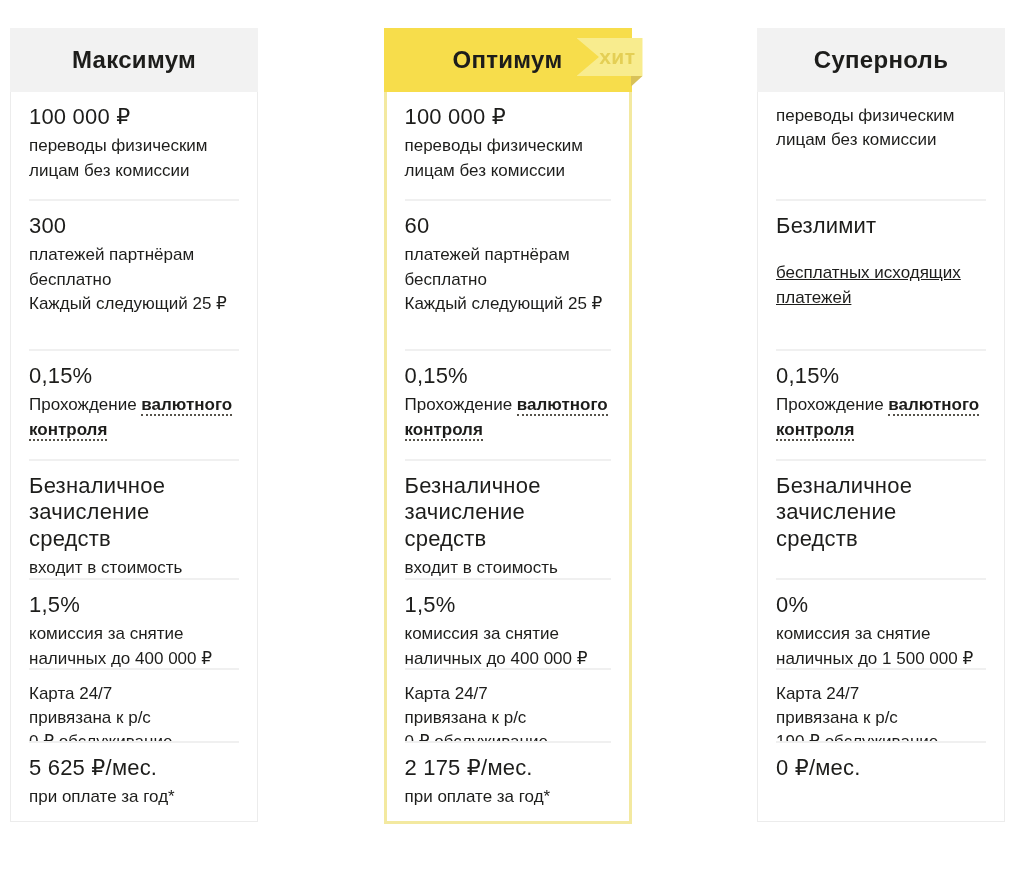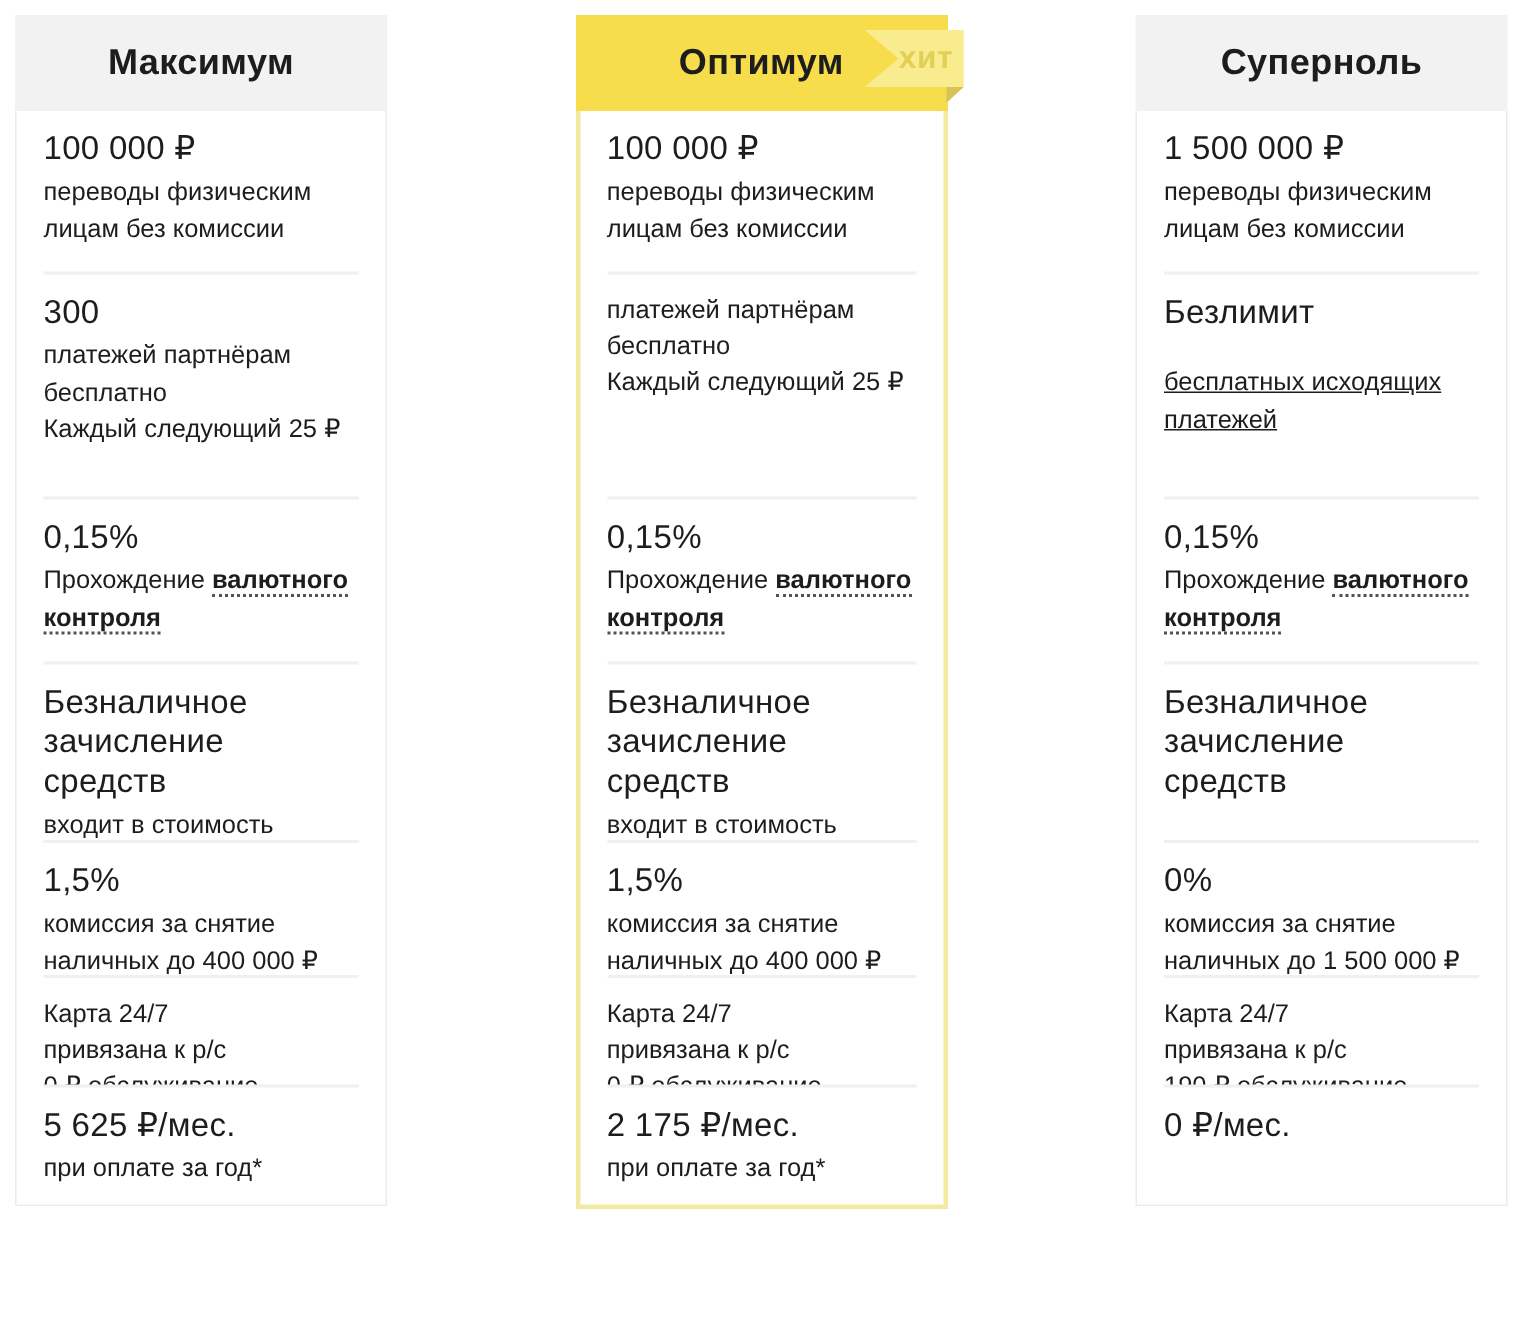--- a/index.html
+++ b/index.html
@@ -17,21 +17,21 @@
   html,body{margin:0;padding:0;}
   body{
     width:1015px;height:878px;background:#FFFFFF;
     font-family:"Liberation Sans","DejaVu Sans",sans-serif;
     color:var(--text);
     -webkit-font-smoothing:antialiased;
     overflow:hidden;
   }
   #plans{
     display:flex;justify-content:space-between;
-    padding:10px 10px 0 10px;width:100%;
+    padding:28px 10px 0 10px;width:100%;
   }
   .card{width:248px;flex:0 0 248px;position:relative;}
   .card-header{
     height:64px;background:var(--header-gray-bg);
     position:relative;display:flex;align-items:center;justify-content:center;
   }
   .card.highlight .card-header{background:var(--header-yellow-bg);}
   .card-title{
     margin:0;font-size:24px;font-weight:bold;letter-spacing:.3px;
   }
@@ -141,20 +141,21 @@
         <div class="ribbon-fold"></div>
       </div>
       <div class="card-body">
         <div class="row r0">
           <div class="value">100 000 ₽</div>
           <div class="desc">переводы физическим
 лицам без комиссии</div>
         </div>
         <div class="divider"></div>
         <div class="row r1">
+          <div class="value">60</div>
           <div class="desc">платежей партнёрам
 бесплатно
 Каждый следующий 25 ₽</div>
         </div>
         <div class="divider"></div>
         <div class="row r2">
           <div class="value">0,15%</div>
           <div class="desc"><span>Прохождение </span><a class="feature-link" href="#">валютного контроля</a></div>
         </div>
         <div class="divider"></div>
@@ -183,21 +184,20 @@
           <div class="desc">при оплате за год*</div>
         </div>
       </div>
     </section>
     <section class="card">
       <div class="card-header">
         <h2 class="card-title">Суперноль</h2>
       </div>
       <div class="card-body">
         <div class="row r0">
-          <div class="value">1 500 000 ₽</div>
           <div class="desc">переводы физическим
 лицам без комиссии</div>
         </div>
         <div class="divider"></div>
         <div class="row r1">
           <div class="value">Безлимит</div>
           <div class="desc gap">бесплатных исходящих
 платежей</div>
         </div>
         <div class="divider"></div>

